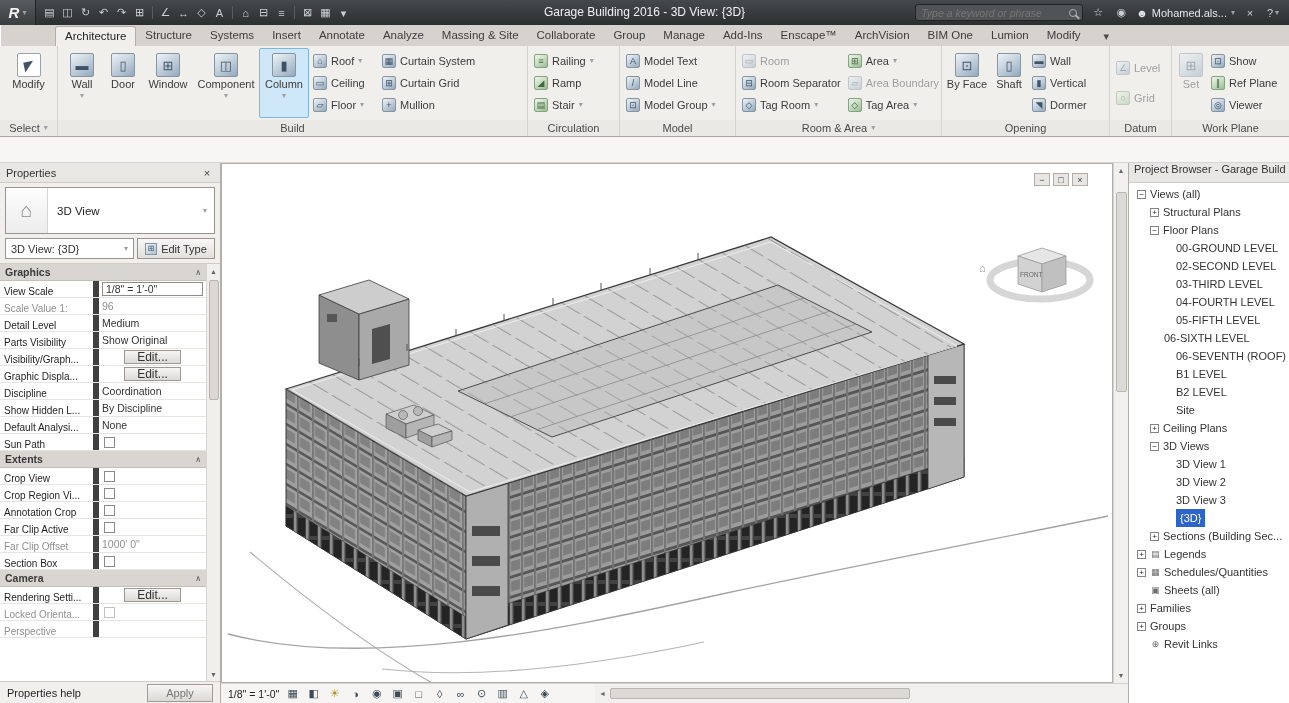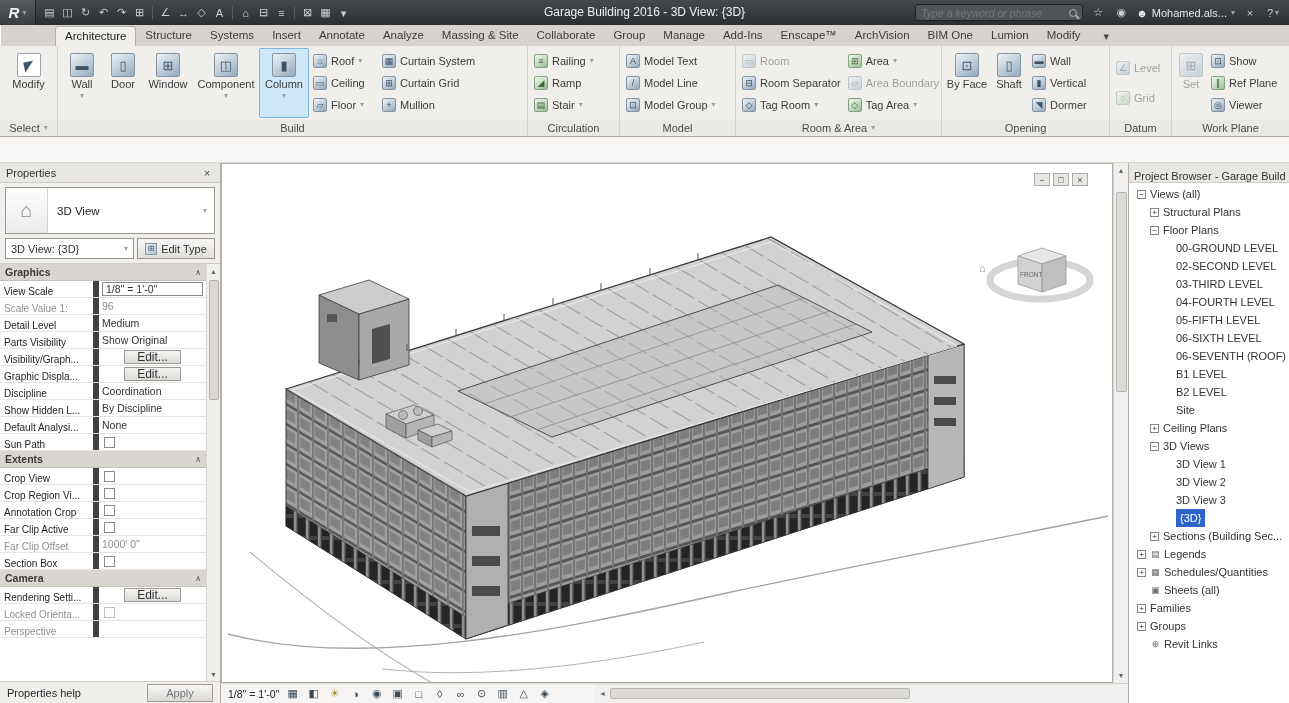--- a/index.html
+++ b/index.html
@@ -93,21 +93,21 @@
   .vcb{width:374px;background:#f6f5f3;border-top:1px solid #d8d6d2;display:flex;align-items:center;gap:6px;padding:0 7px;flex:none}
   .vcb .scale{font-size:10.5px;color:#222;white-space:nowrap}
   .vci{width:15px;height:15px;display:flex;align-items:center;justify-content:center;font-size:11px;color:#3d4c58}
   .hscroll{flex:1;background:#f1f0ee;border-top:1px solid #d5d3d0;position:relative;display:flex;align-items:center}
   .harr{width:15px;height:100%;display:flex;align-items:center;justify-content:center;font-size:7px;color:#666;flex:none}
   .hthumb{height:11px;width:58%;background:#dcdad6;border:1px solid #b9b6b2;border-radius:2px}
   .corner{width:15px;background:#f1f0ee;border-top:1px solid #d5d3d0;flex:none}
 
   
   .browser{position:absolute;right:0;top:163px;width:161px;bottom:0;background:#fff;border-left:1px solid #b1aea9;display:flex;flex-direction:column;overflow:hidden;z-index:10}
-  .b-head{height:20px;background:#e9e7e3;border-bottom:1px solid #cfccc7;display:flex;align-items:flex-end;padding:0 5px;white-space:nowrap;overflow:hidden;flex:none}
+  .b-head{height:20px;background:#e9e7e3;border-bottom:1px solid #cfccc7;display:flex;align-items:flex-start;padding:0 5px;white-space:nowrap;overflow:hidden;flex:none}
   .tree{flex:1;overflow:hidden;padding-top:2px}
   .trow{height:18px;display:flex;align-items:center;white-space:nowrap;overflow:hidden}
   .lvl1{padding-left:8px}.lvl2{padding-left:21px}.lvl3{padding-left:34px}
   .noexp{padding-left:13px}
   .exp{width:9px;height:9px;border:1px solid #848484;background:#fff;font-size:8px;line-height:7px;text-align:center;color:#222;margin-right:4px;flex:none}
   .tico{width:11px;margin-right:3px;font-size:9px;color:#6c6c6c;flex:none;text-align:center}
   .tlabel{overflow:hidden;text-overflow:clip;white-space:nowrap}
   .tsel{background:var(--selection,#2d64c8);color:#fff;padding:6px 4px}
 </style>
 </head>
@@ -749,21 +749,21 @@
       </div>
     <div class="trow lvl3 noexp" style="padding-left:47px">
         <span class="tlabel">03-THIRD LEVEL</span>
       </div>
     <div class="trow lvl3 noexp" style="padding-left:47px">
         <span class="tlabel">04-FOURTH LEVEL</span>
       </div>
     <div class="trow lvl3 noexp" style="padding-left:47px">
         <span class="tlabel">05-FIFTH LEVEL</span>
       </div>
-    <div class="trow lvl3 noexp" style="padding-left:47px">
+    <div class="trow lvl3 noexp" style="padding-left:35px">
         <span class="tlabel">06-SIXTH LEVEL</span>
       </div>
     <div class="trow lvl3 noexp" style="padding-left:47px">
         <span class="tlabel">06-SEVENTH (ROOF)</span>
       </div>
     <div class="trow lvl3 noexp" style="padding-left:47px">
         <span class="tlabel">B1 LEVEL</span>
       </div>
     <div class="trow lvl3 noexp" style="padding-left:47px">
         <span class="tlabel">B2 LEVEL</span>

